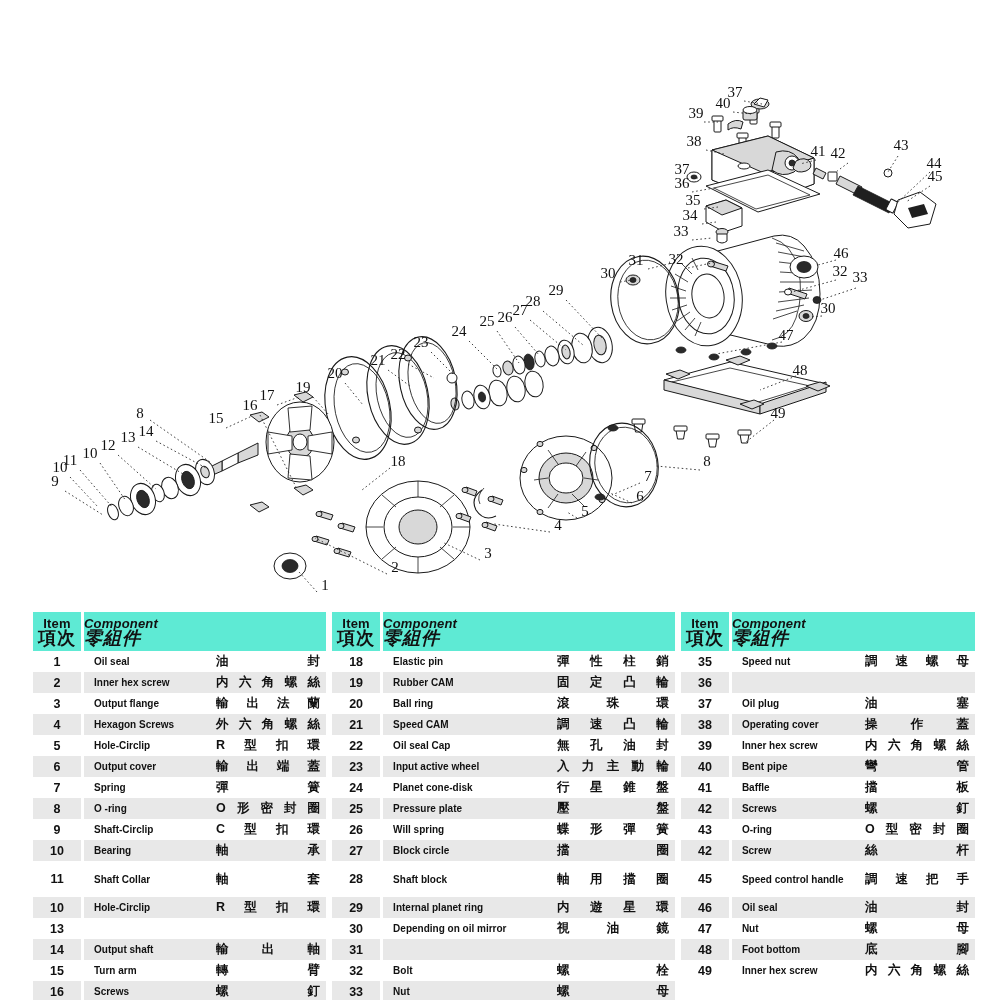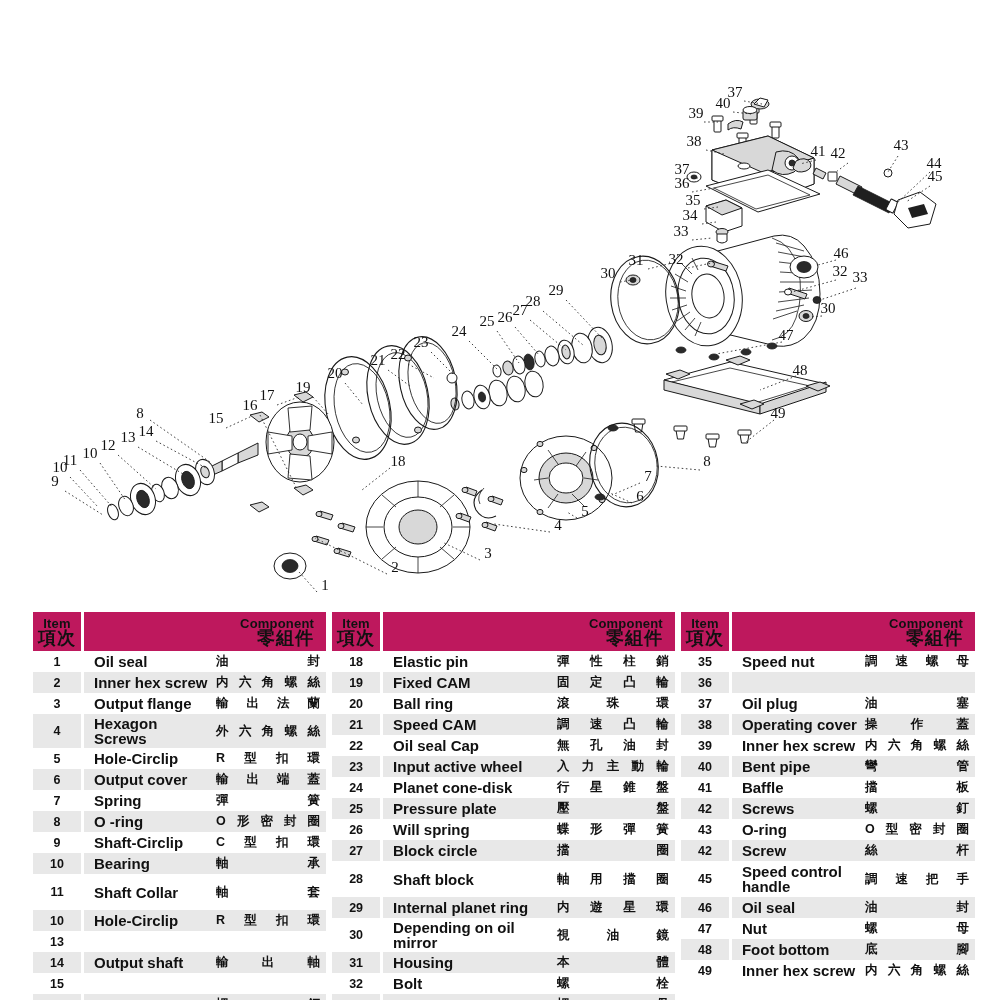--- a/index.html
+++ b/index.html
@@ -17,34 +17,34 @@
   .cal{font-family:"Liberation Serif","DejaVu Serif",serif;font-size:15px;fill:#111;font-weight:400;}
 
   
   #table-area{position:absolute;left:33px;top:612px;width:942px;height:378px;
     display:flex;gap:6px;align-items:flex-start;}
   .tblock{display:flex;flex-direction:column;}
   .tblock.b1{width:295px;}
   .tblock.b2{width:345px;}
   .tblock.b3{width:296px;}
 
-  .thead{display:flex;background:#be185d;}
+  .thead{display:flex;background:#5eead4;}
   .thead .h-item{width:48px;flex:0 0 48px;text-align:center;padding:4px 0 5px;}
-  .thead .h-comp{flex:1 1 auto;text-align:right;padding:4px 12px 5px;}
+  .thead .h-comp{flex:1 1 auto;text-align:left;padding:4px 0 5px;font-style:italic;}
   .hl1{font-size:13px;font-weight:700;line-height:15px;letter-spacing:.2px;}
   .hl2{font-size:18px;font-weight:700;line-height:15px;letter-spacing:1px;}
   .hgap{width:3px;flex:0 0 3px;background:#ffffff;}
 
   .trow{display:flex;align-items:center;min-height:21px;background:#ffffff;}
   .trow.alt{background:#e8e8e8;}
   .trow.tall{min-height:36px;}
   .trow .c-item{width:48px;flex:0 0 48px;text-align:center;font-size:12.5px;font-weight:700;}
   .trow .c-gap{width:3px;flex:0 0 3px;background:#ffffff;align-self:stretch;}
   .trow .c-comp{flex:1 1 auto;display:flex;align-items:center;padding:2px 6px 2px 10px;gap:6px;}
-  .en{font-size:15px;font-weight:700;line-height:15px;flex:1 1 auto;}
+  .en{font-size:10px;font-weight:700;line-height:15px;flex:1 1 auto;}
   .zh{font-size:12.5px;font-weight:700;line-height:15px;flex:0 0 auto;
       display:flex;justify-content:space-between;text-align:justify;}
   .b1 .zh{width:104px;}
   .b2 .zh{width:112px;}
   .b3 .zh{width:104px;}
   .zh span{display:inline-block;}
 </style>
 </head>
 <body>
 
@@ -596,20 +596,27 @@
             <div class="zh">
               <span>輸</span>
               <span>出</span>
               <span>軸</span>
             </div>
           </div>
         </div>
         <div class="trow">
           <div class="c-item">15</div>
           <div class="c-gap"></div>
+          <div class="c-comp">
+            <div class="en">Turn arm</div>
+            <div class="zh">
+              <span>轉</span>
+              <span>臂</span>
+            </div>
+          </div>
         </div>
         <div class="trow alt">
           <div class="c-item">16</div>
           <div class="c-gap"></div>
           <div class="c-comp">
             <div class="en">Screws</div>
             <div class="zh">
               <span>螺</span>
               <span>釘</span>
             </div>
@@ -638,21 +645,21 @@
               <span>性</span>
               <span>柱</span>
               <span>銷</span>
             </div>
           </div>
         </div>
         <div class="trow alt">
           <div class="c-item">19</div>
           <div class="c-gap"></div>
           <div class="c-comp">
-            <div class="en">Fixed CAM</div>
+            <div class="en">Rubber CAM</div>
             <div class="zh">
               <span>固</span>
               <span>定</span>
               <span>凸</span>
               <span>輪</span>
             </div>
           </div>
         </div>
         <div class="trow">
           <div class="c-item">20</div>
@@ -788,27 +795,20 @@
             <div class="zh">
               <span>視</span>
               <span>油</span>
               <span>鏡</span>
             </div>
           </div>
         </div>
         <div class="trow alt">
           <div class="c-item">31</div>
           <div class="c-gap"></div>
-          <div class="c-comp">
-            <div class="en">Housing</div>
-            <div class="zh">
-              <span>本</span>
-              <span>體</span>
-            </div>
-          </div>
         </div>
         <div class="trow">
           <div class="c-item">32</div>
           <div class="c-gap"></div>
           <div class="c-comp">
             <div class="en">Bolt</div>
             <div class="zh">
               <span>螺</span>
               <span>栓</span>
             </div>

